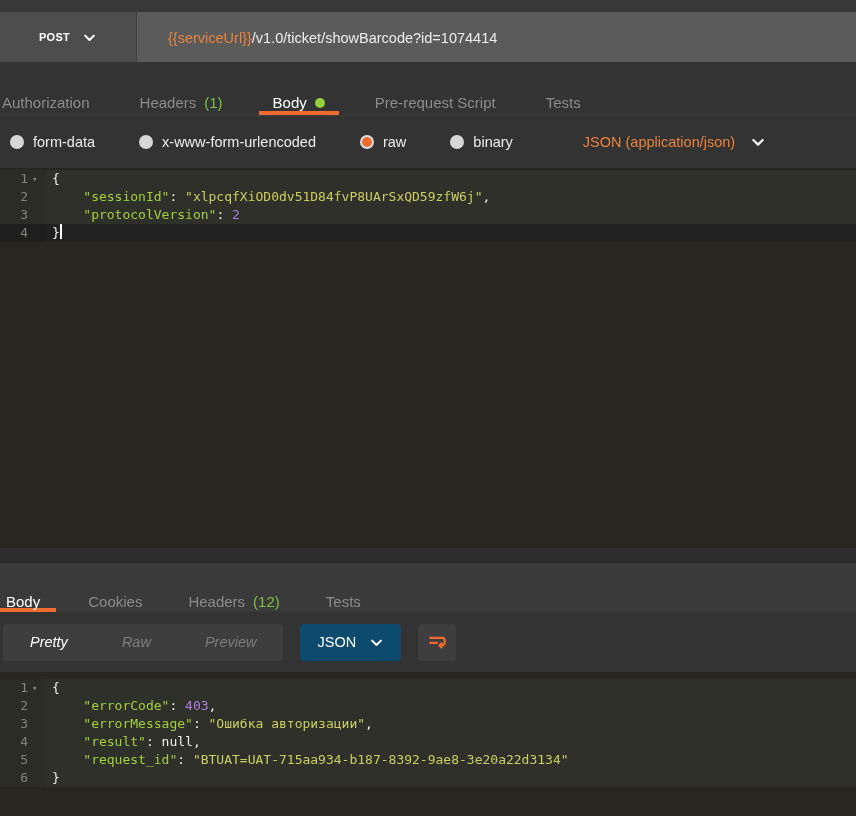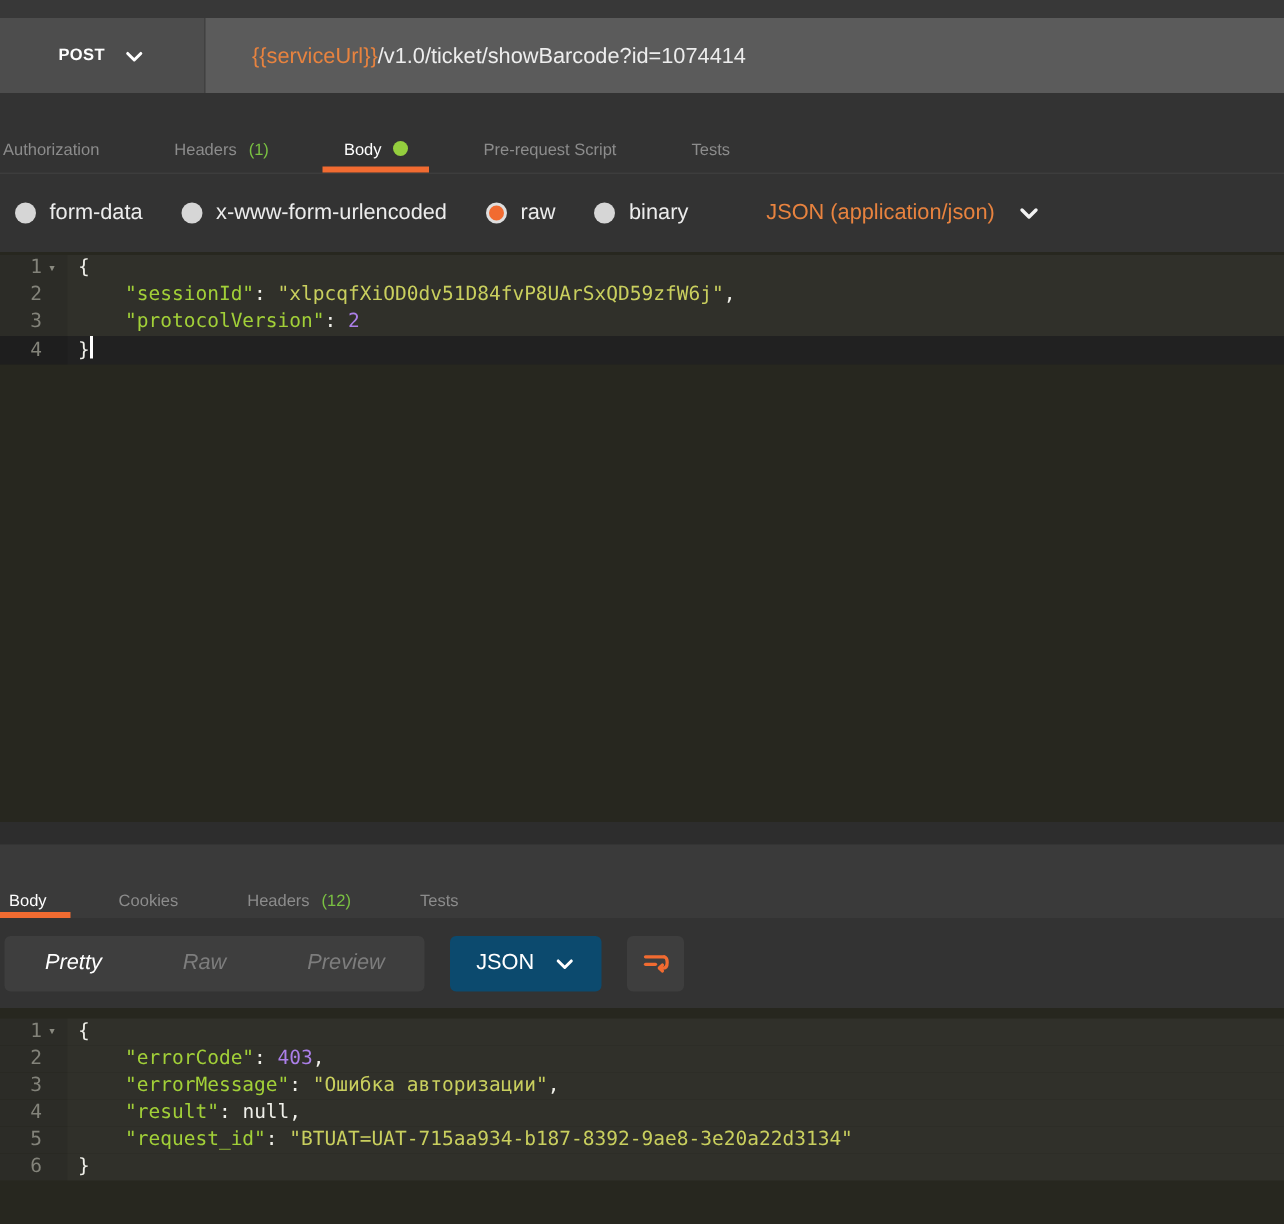--- a/index.html
+++ b/index.html
@@ -24,35 +24,35 @@
   .url-field {
     flex:1; background:#5b5b5b;
     display:flex; align-items:flex-end; padding:16px 31px;
     font-size:14.5px; color:#ededed; white-space:nowrap; overflow:hidden;
   }
   .url-var { color:#e8833f; }
 
   
   .tabs { display:flex; align-items:stretch; }
   .tab {
-    display:flex; gap:8px;
+    display:flex; align-items:center; gap:8px;
     padding:0 14px; margin-right:22px;
-    color:#8c8c8c; font-size:11px; cursor:pointer;
+    color:#8c8c8c; font-size:15px; cursor:pointer;
     border-bottom:4px solid transparent; border-top:4px solid transparent;margin-top:28px;
   }
   .tab.active { color:#ffffff; border-bottom-color:#f16b31; }
   .tab .count { color:#7ac142; }
   .req-tabs { height:53px; background:#333333; padding-left:0; }
   .req-tabs .tab:first-child { padding-left:2px; }
   .green-dot { width:10px; height:10px; border-radius:50%; background:#94ce3e; }
 
   
   .body-type-row {
     height:53px; background:#333333; border-top:1px solid #3d3d3d;
-    display:flex; align-items:center; padding-left:10px; gap:26px;
+    display:flex; align-items:center; padding-left:10px; gap:44px;
     font-size:14.5px; color:#ececec;
   }
   .radio-opt { display:flex; align-items:center; gap:9px; cursor:pointer; }
   .radio {
     width:14px; height:14px; border-radius:50%;
     background:#d6d6d6; flex:0 0 14px;
   }
   .radio.selected { background:#f16b31; border:2px solid #dedede; }
   .content-type {
     display:flex; align-items:center; gap:15px;

